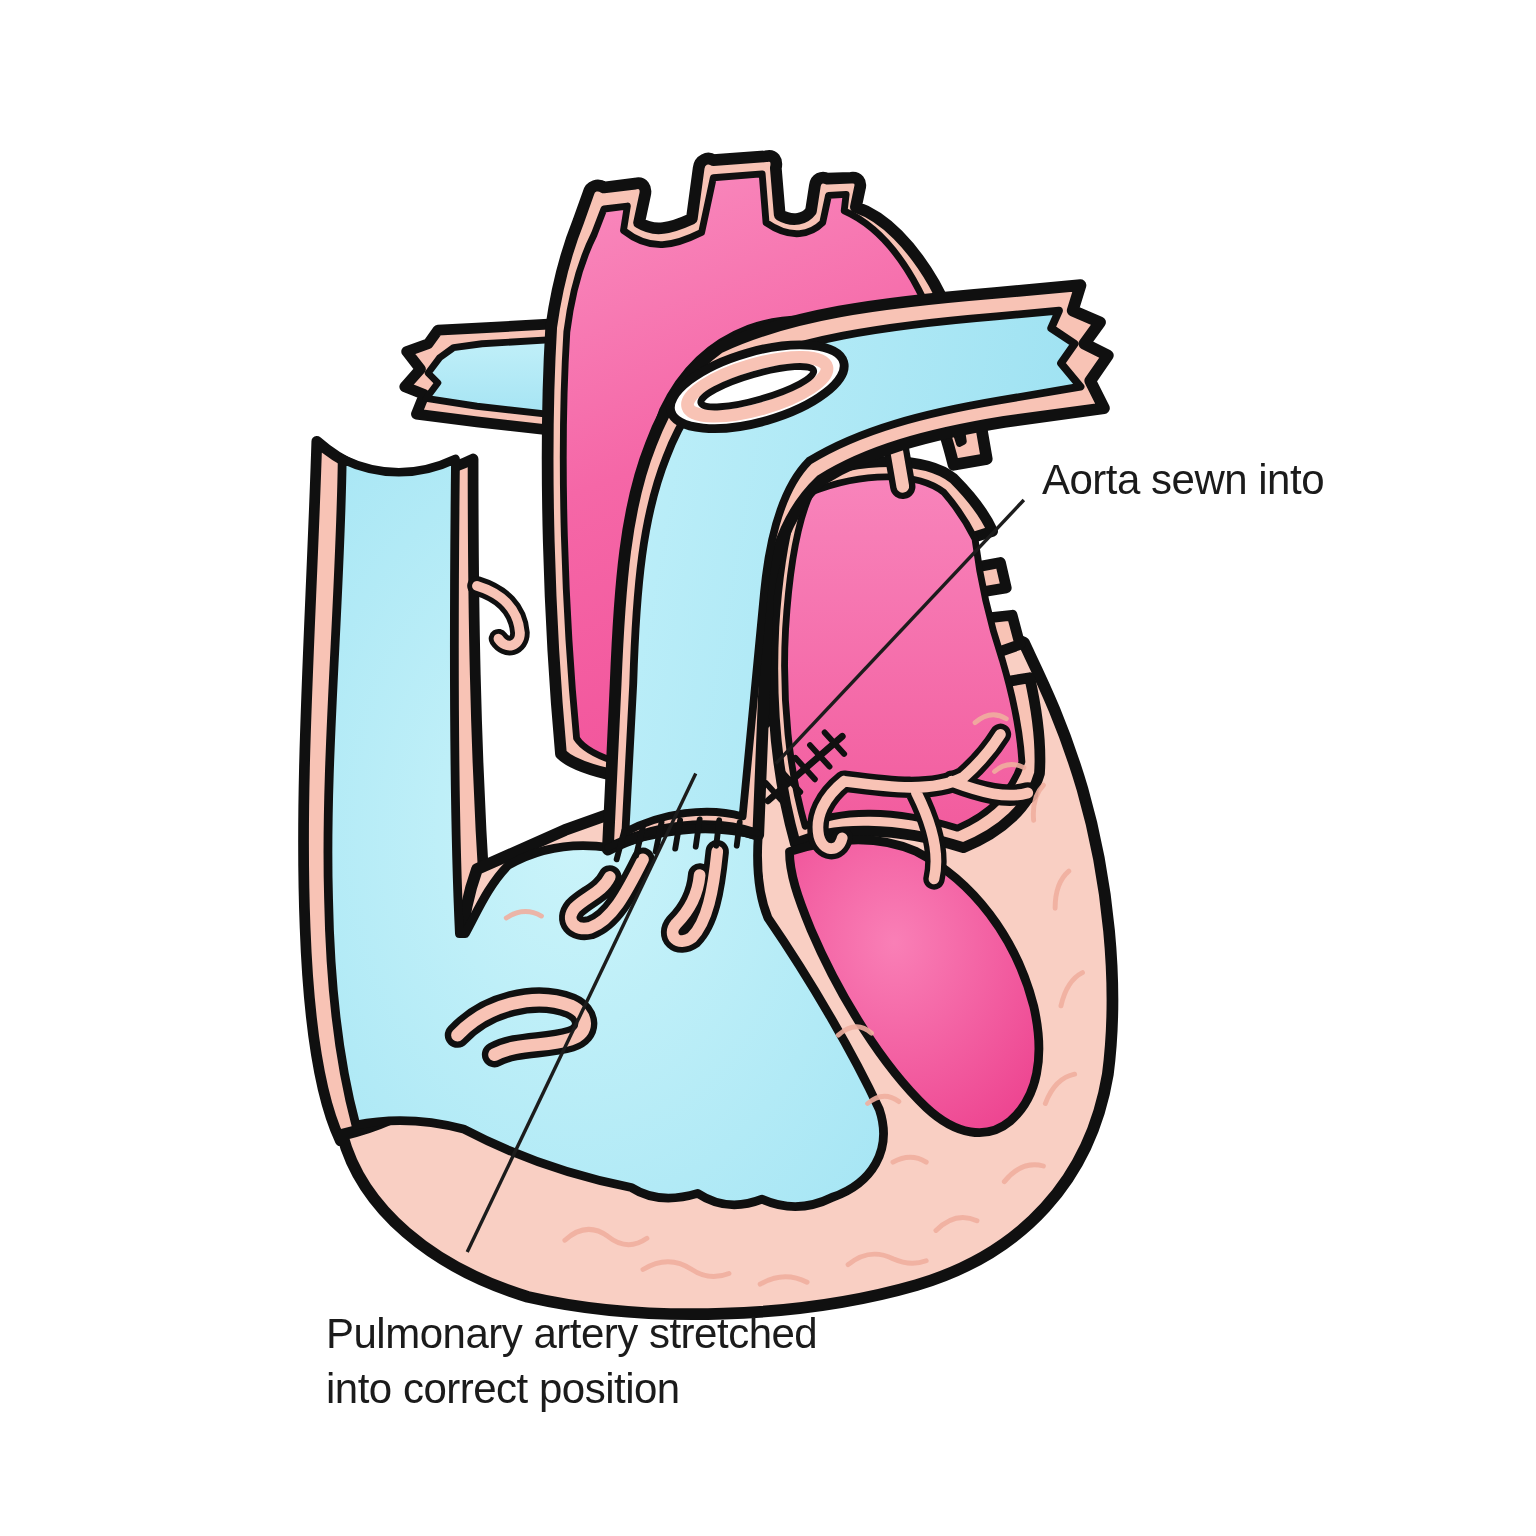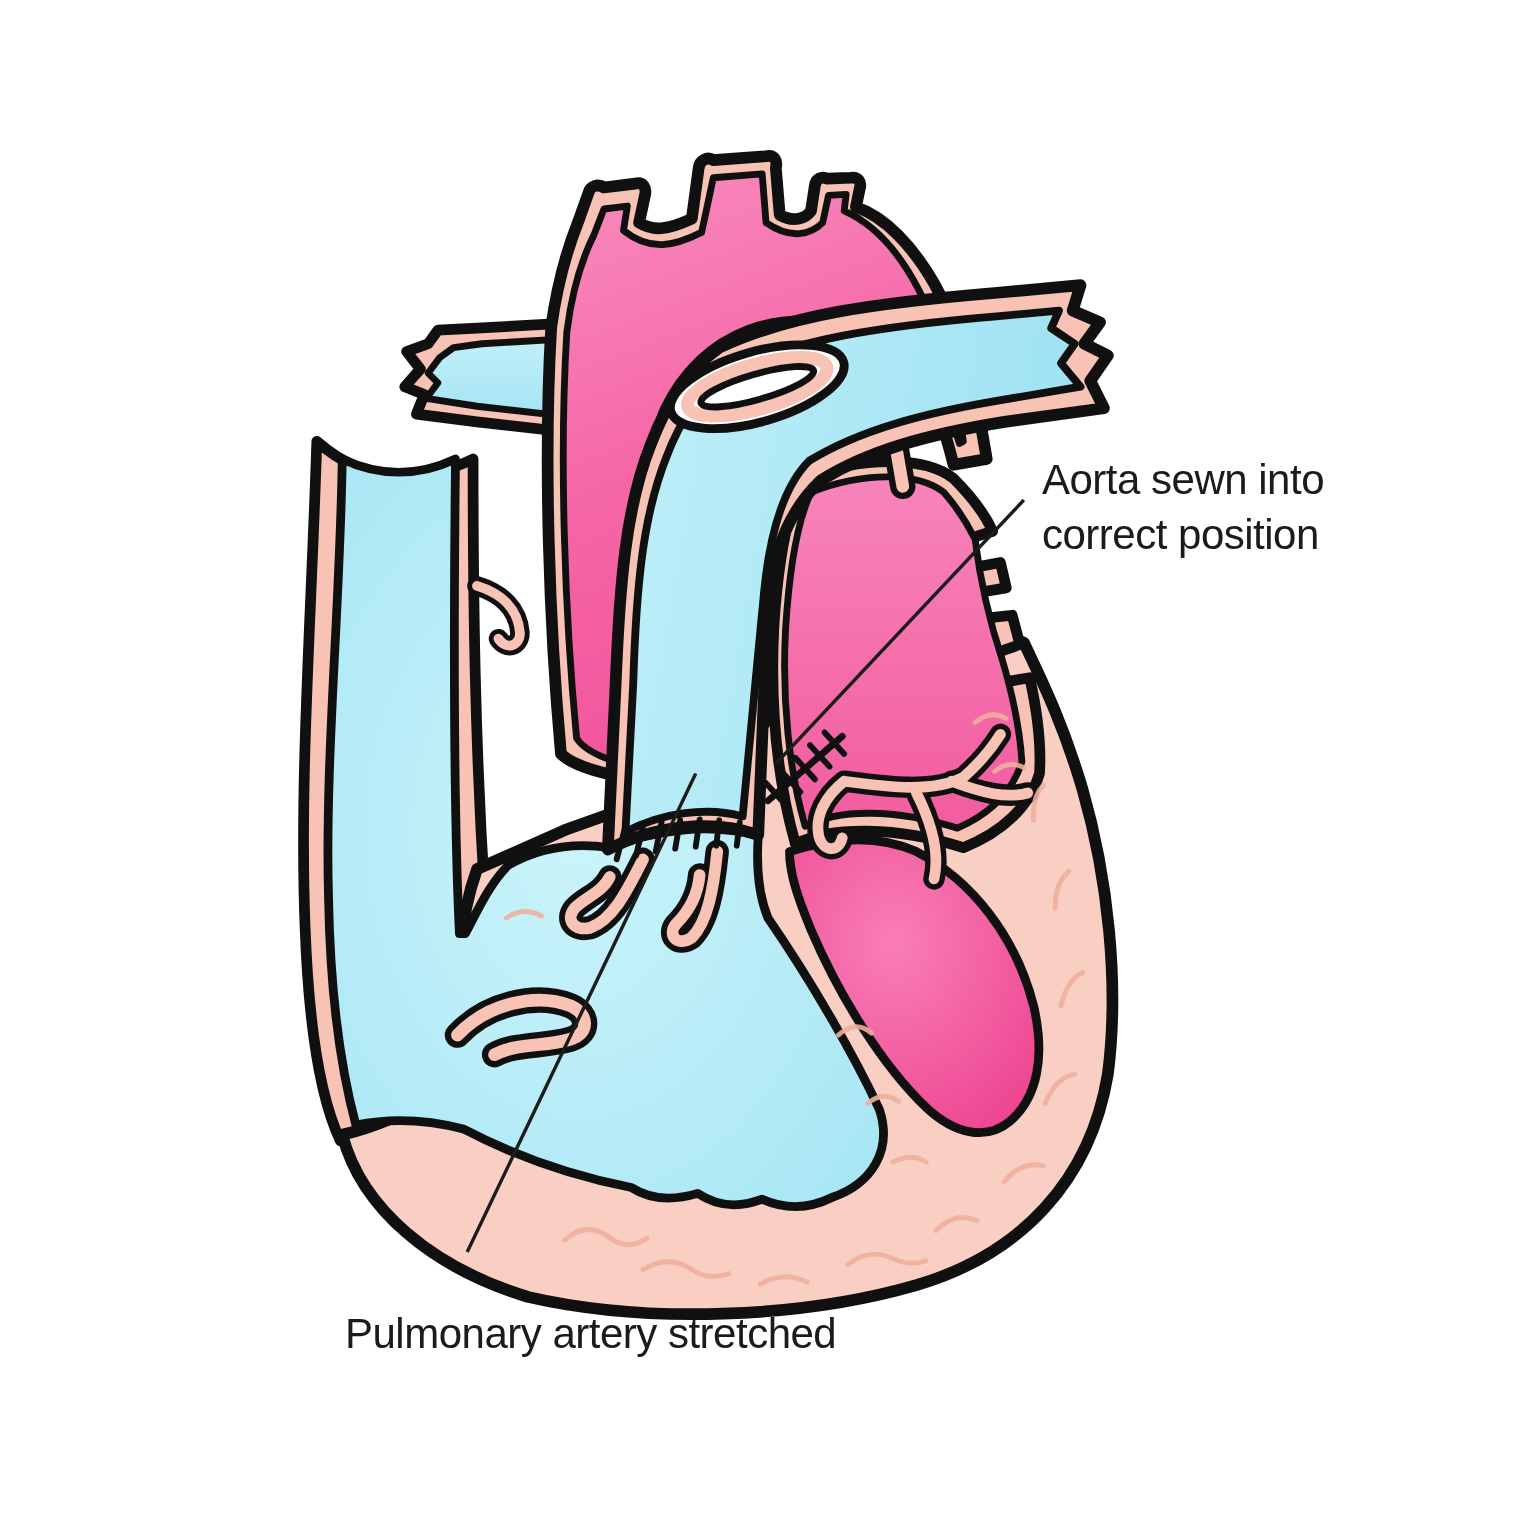--- a/index.html
+++ b/index.html
@@ -171,19 +171,19 @@
     <path d="M 768,820 L 844,754" fill="none" stroke-width="7"></path>
     <path d="M 766,802 L 786,824 M 781,789 L 801,811 M 796,776 L 816,798 M 811,763 L 831,785 M 826,750 L 846,772" fill="none" stroke-width="6"></path>
   </g>
 
   <path d="M 1030,512 L 776,782" fill="none" stroke="#1C1C1C" stroke-width="3.5"></path>
   <path d="M 694,792 L 460,1282" fill="none" stroke="#1C1C1C" stroke-width="3.5"></path>
 </svg>
 
 <div class="diagram-label" style="left:1042px;top:452px;">
   <span>Aorta sewn into</span>
-  <span>correct position</span>
 </div>
-<div class="diagram-label" style="left:326px;top:1306px;margin-left:19px;">
+<div class="diagram-label" style="left:326px;top:1306px;">
   <span>Pulmonary artery stretched</span>
+  <span>into correct position</span>
 </div>
 
 </div>
 
 </body></html>

